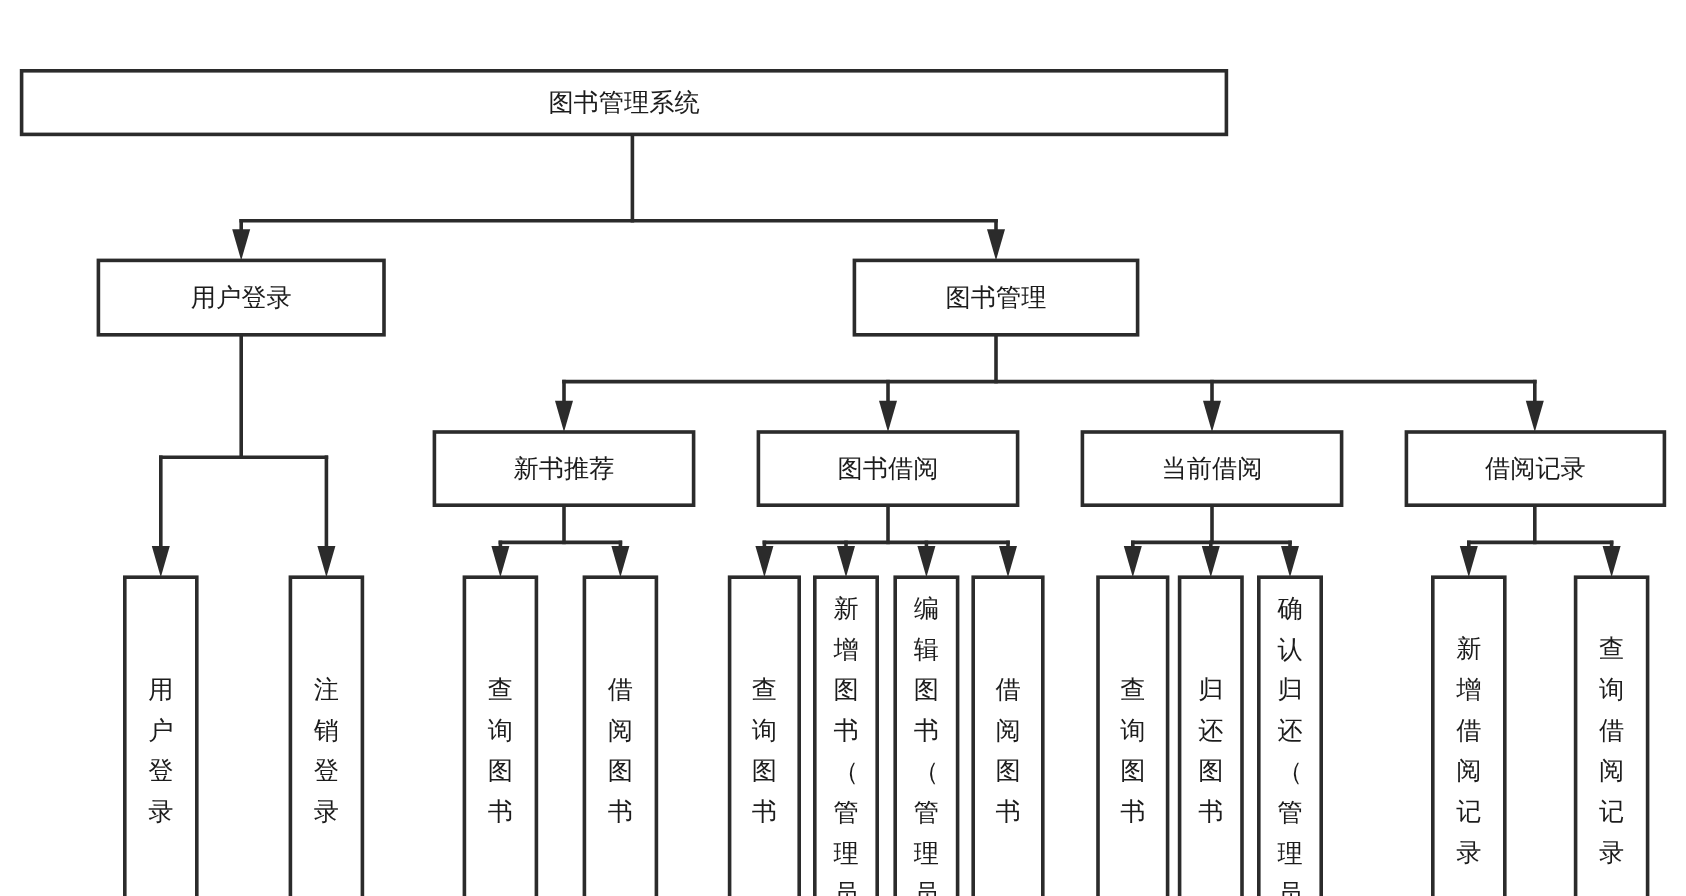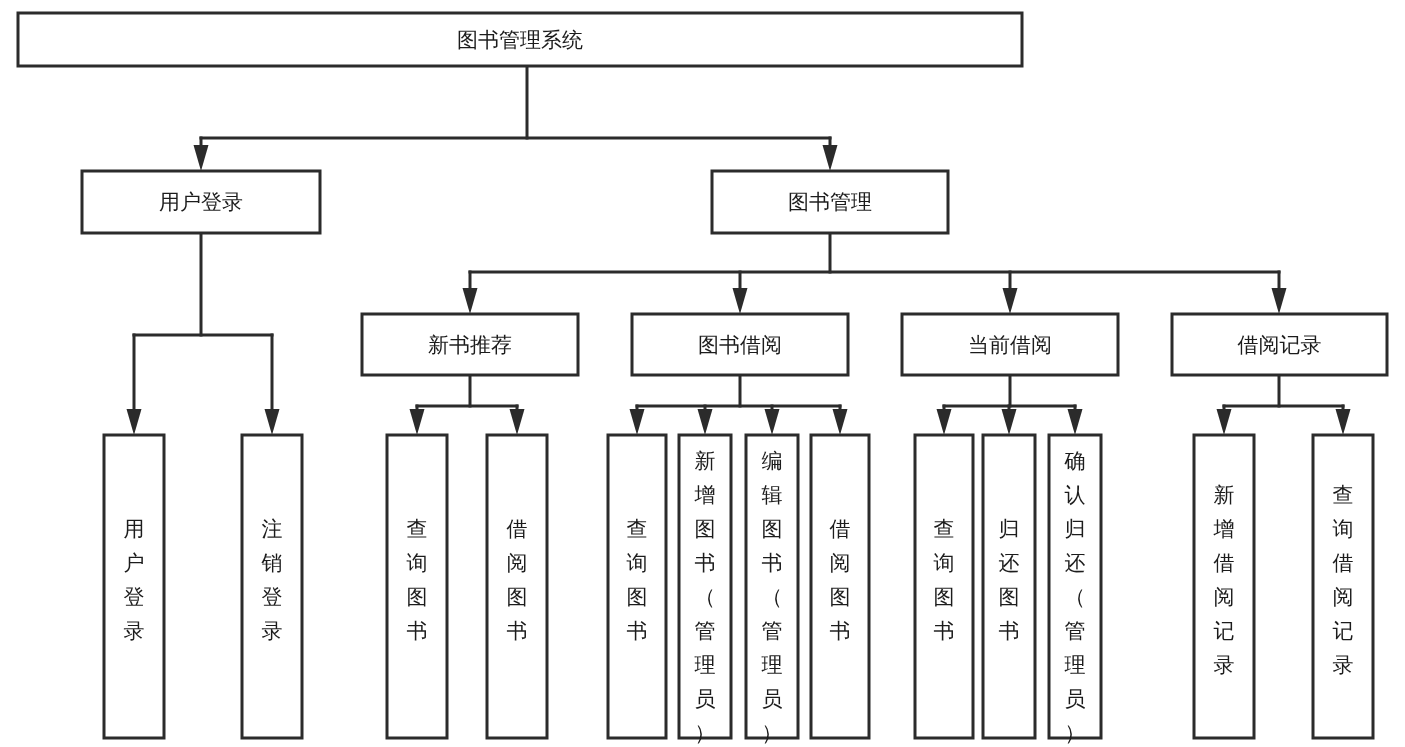--- a/index.html
+++ b/index.html
@@ -12,20 +12,21 @@
     width: 1405px;
     height: 747px;
     font-family: "DejaVu Sans", "Liberation Sans", sans-serif;
     overflow: hidden;
   }
   #diagram-root {
     position: relative;
     width: 1405px;
     height: 616px;
     background: #ffffff;
+    margin-top: 46px;
   }
   svg.diagram-canvas {
     position: absolute;
     left: 0;
     top: 0;
     width: 1405px;
     height: 747px;
     display: block;
   }
   .node-box {

